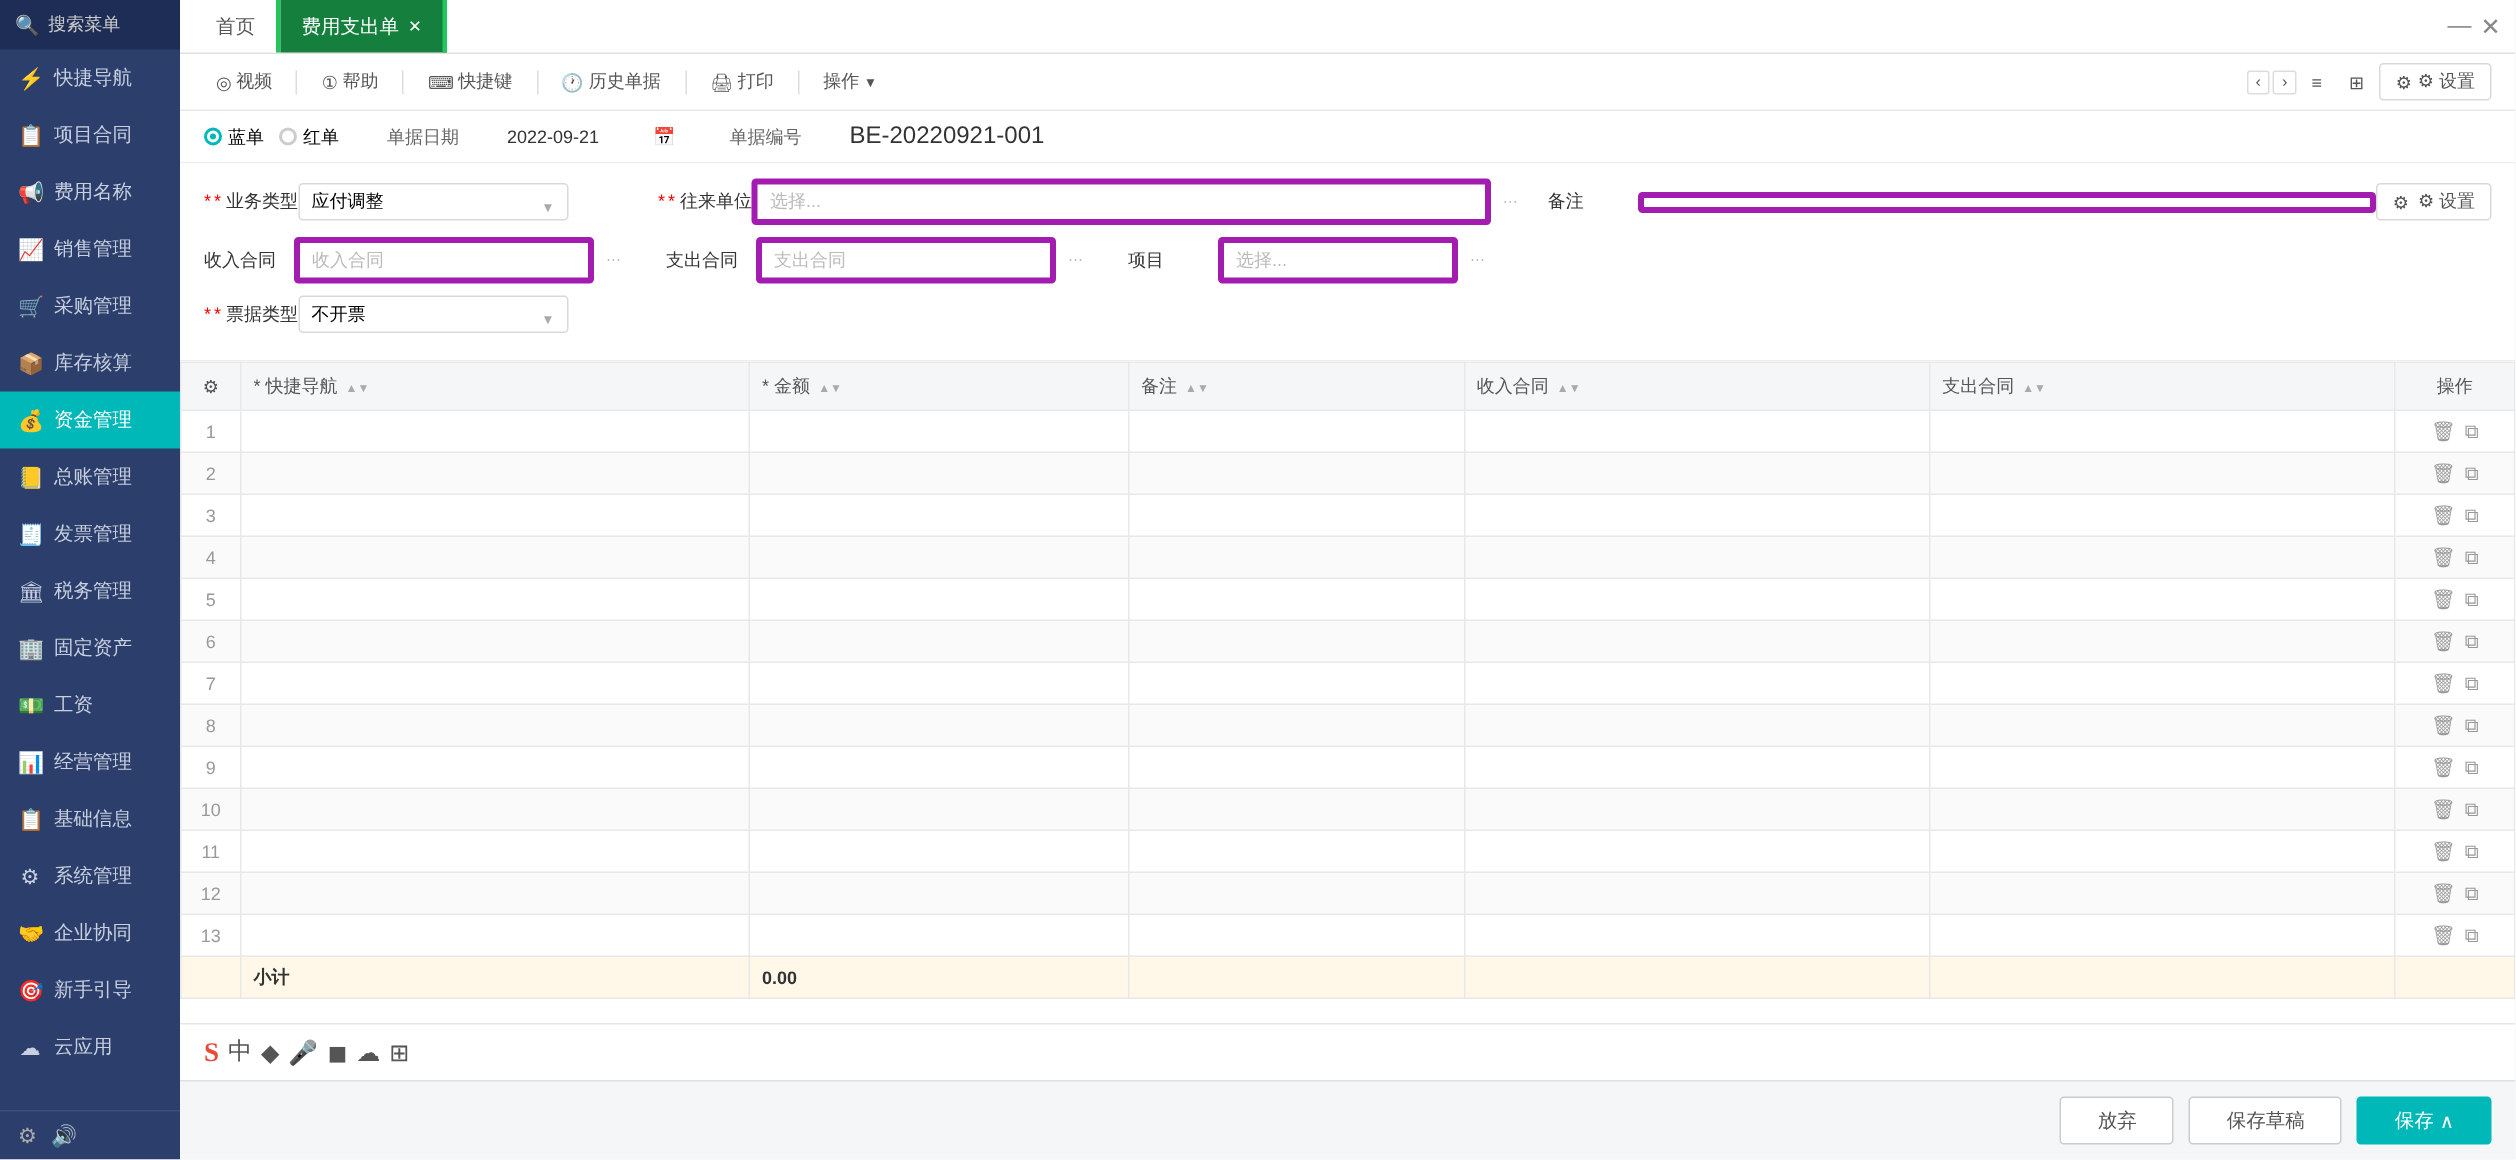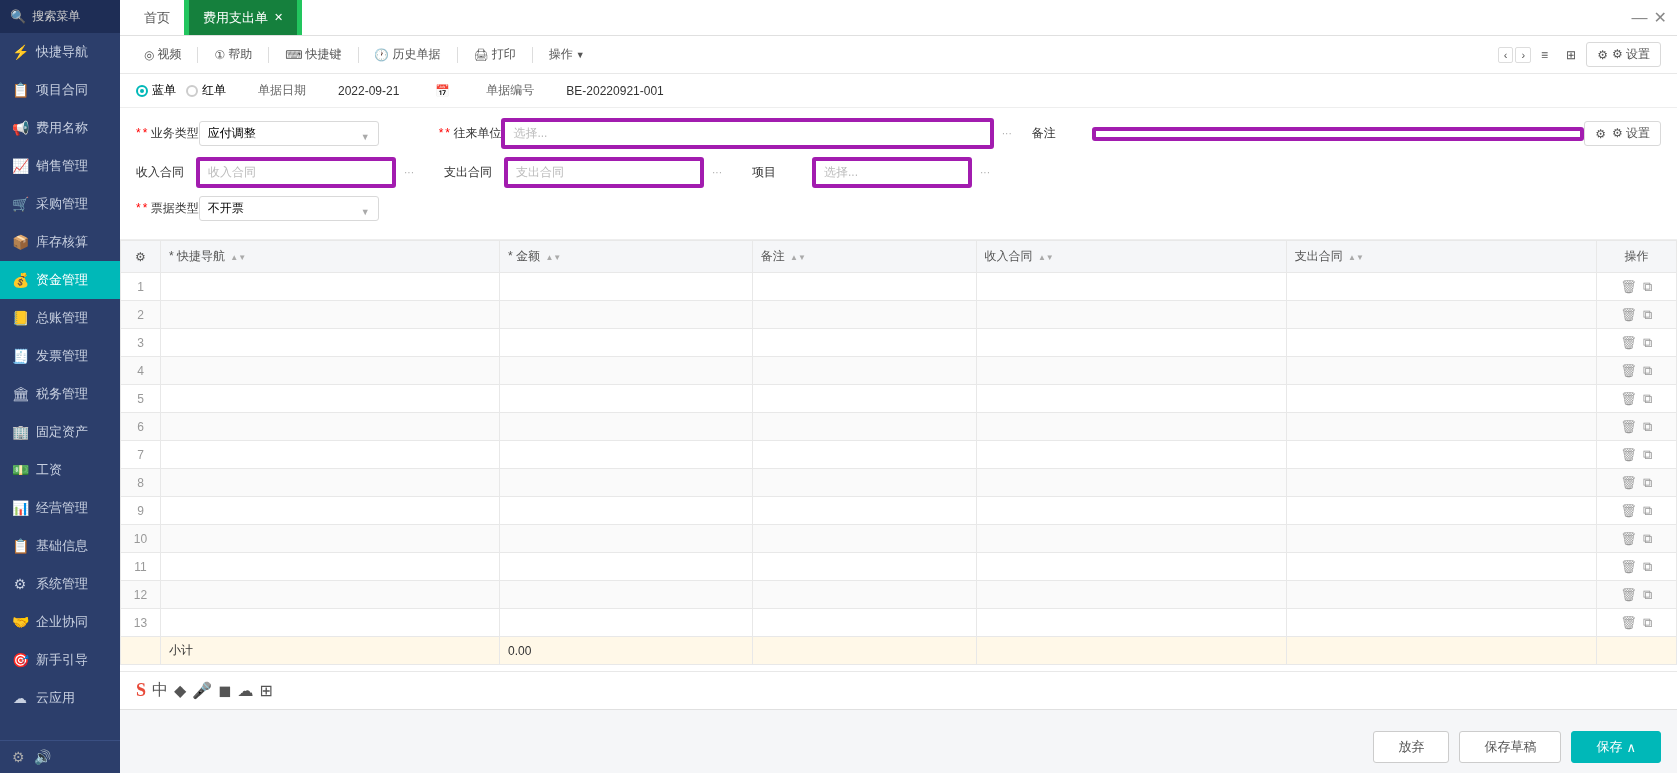--- a/index.html
+++ b/index.html
@@ -65,21 +65,21 @@
       flex-shrink: 0;
     }
     .tab {
       display: flex;
       align-items: center;
       padding: 0 14px;
       height: 100%;
       font-size: 13px;
       cursor: pointer;
       color: #555;
-      border-right: 5px solid #22c55e;
+      border-right: 3px solid #22c55e;
     }
     .tab.active {
       background: #15803d;
       color: #fff;
     }
     .tab-close {
       margin-left: 6px;
       font-size: 11px;
       color: inherit;
       cursor: pointer;
@@ -126,21 +126,21 @@
     }
     .radio-group { display: flex; align-items: center; gap: 10px; }
     .radio-label { display: flex; align-items: center; gap: 4px; cursor: pointer; font-size: 12px; }
     .radio-dot-blue { width: 12px; height: 12px; border-radius: 50%; border: 2px solid #00b8b8; position: relative; }
     .radio-dot-blue::after { content:''; position:absolute; top:2px; left:2px; width:4px; height:4px; border-radius:50%; background:#00b8b8; }
     .radio-dot-red { width: 12px; height: 12px; border-radius: 50%; border: 2px solid #ccc; }
     .date-label { font-size: 12px; color: #666; }
     .date-value { font-size: 12px; color: #333; }
     .cal-icon { color: #aaa; font-size: 12px; margin: 0 4px; }
     .serial-label { font-size: 12px; color: #666; }
-    .serial-value { font-size: 12px; color: #333; }
+    .serial-value { font-size: 16px; color: #333; }
 
     
     .form-fields {
       background: #fff;
       padding: 10px 16px;
       flex-shrink: 0;
       border-bottom: 1px solid #eee;
     }
     .form-row {
       display: flex;
@@ -208,21 +208,21 @@
     tbody tr { height: 28px; }
     tbody tr:nth-child(even) { background: #fafafa; }
     tbody td {
       border: 1px solid #e8e8e8;
       padding: 2px 8px;
       color: #333;
     }
     tbody td.row-num { text-align: center; color: #999; }
     .subtotal-row td {
       background: #fff8e8;
-      font-weight: normal;
+      font-weight: bold;
     }
     .subtotal-label { color: #333; }
     .subtotal-value { color: #333; }
 
     
     .action-icons { display: flex; justify-content: center; gap: 6px; }
     .action-icon { color: #999; cursor: pointer; font-size: 13px; }
 
     
     .sort-arrows { display: inline-flex; flex-direction: column; margin-left: 2px; line-height: 0.8; font-size: 8px; color: #aaa; }
@@ -249,21 +249,20 @@
       gap: 10px;
       flex-shrink: 0;
       border-top: 1px solid #e0e0e0;
     }
     .btn {
       padding: 6px 24px;
       border-radius: 3px;
       font-size: 13px;
       cursor: pointer;
       border: 1px solid #ccc;
-      margin-top: 11px;
     }
     .btn-discard { background: #fff; color: #555; }
     .btn-draft { background: #fff; color: #555; }
     .btn-save { background: #00b8b8; color: #fff; border-color: #00b8b8; display: flex; align-items: center; gap: 4px; }
 
     
     .settings-btn {
       display: flex;
       align-items: center;
       gap: 4px;

